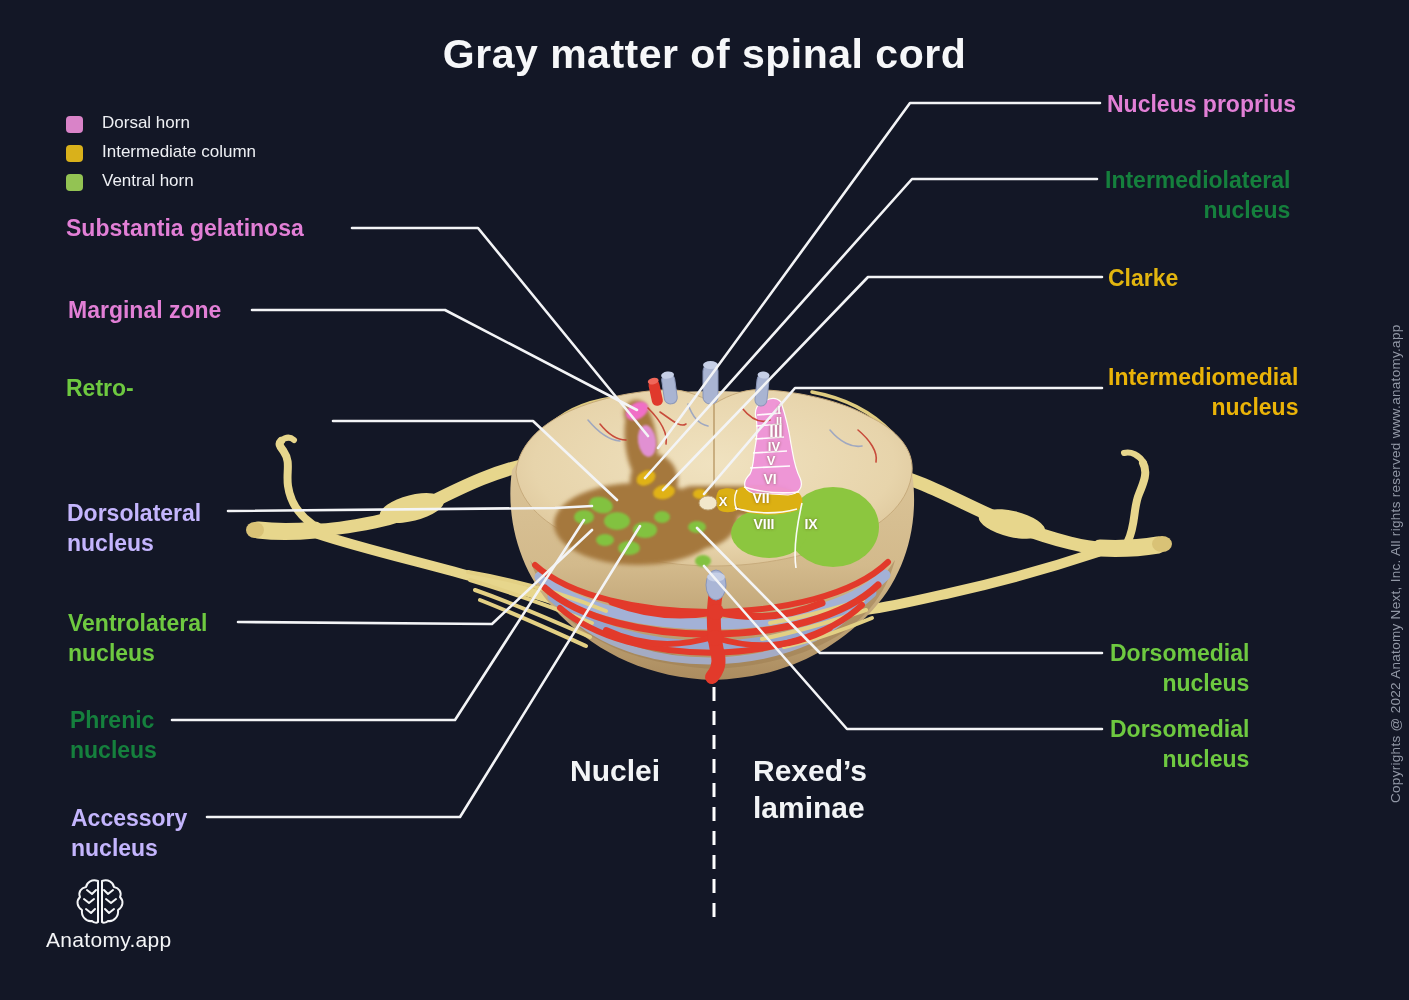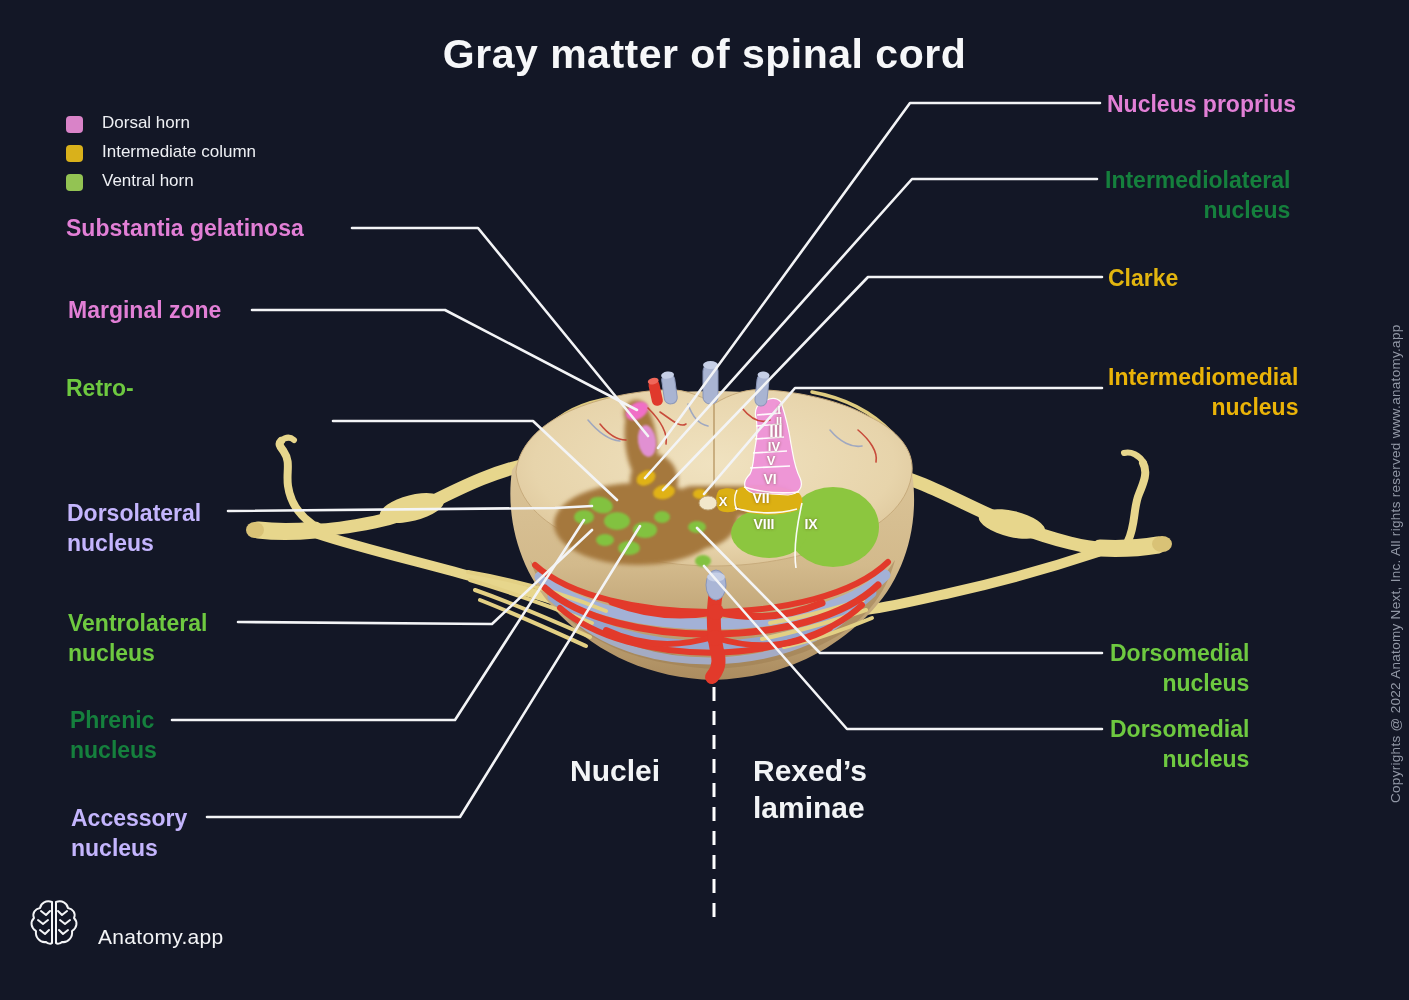--- a/index.html
+++ b/index.html
@@ -20,21 +20,21 @@
   .ann.right{text-align:right;}
   .caption{position:absolute;font-size:30px;font-weight:600;color:#f2f4f6;line-height:37px;white-space:nowrap;}
   .numeral{
     position:absolute;transform:translate(-50%,-50%);color:#ffffff;font-weight:600;
     text-shadow:0 0 3px rgba(90,60,20,.65);
   }
   .copyright{
     position:absolute;right:6px;top:243px;height:560px;color:#9298a6;font-size:13.5px;
     letter-spacing:.3px;writing-mode:vertical-rl;transform:rotate(180deg);white-space:nowrap;
   }
-  .footer{position:absolute;left:28px;top:897px;display:flex;align-items:flex-end;}
+  .footer{position:absolute;left:28px;top:876px;display:flex;align-items:center;flex-direction:column;}
   .brand{color:#f4f5f7;font-size:21px;margin-left:18px;letter-spacing:.3px;}
 </style>
 </head>
 <body>
 
 <div class="canvas">
 
   <svg class="art" viewBox="0 0 1409 1000">
     <defs>
       <radialGradient id="faceGrad" cx="50%" cy="42%" r="65%">

